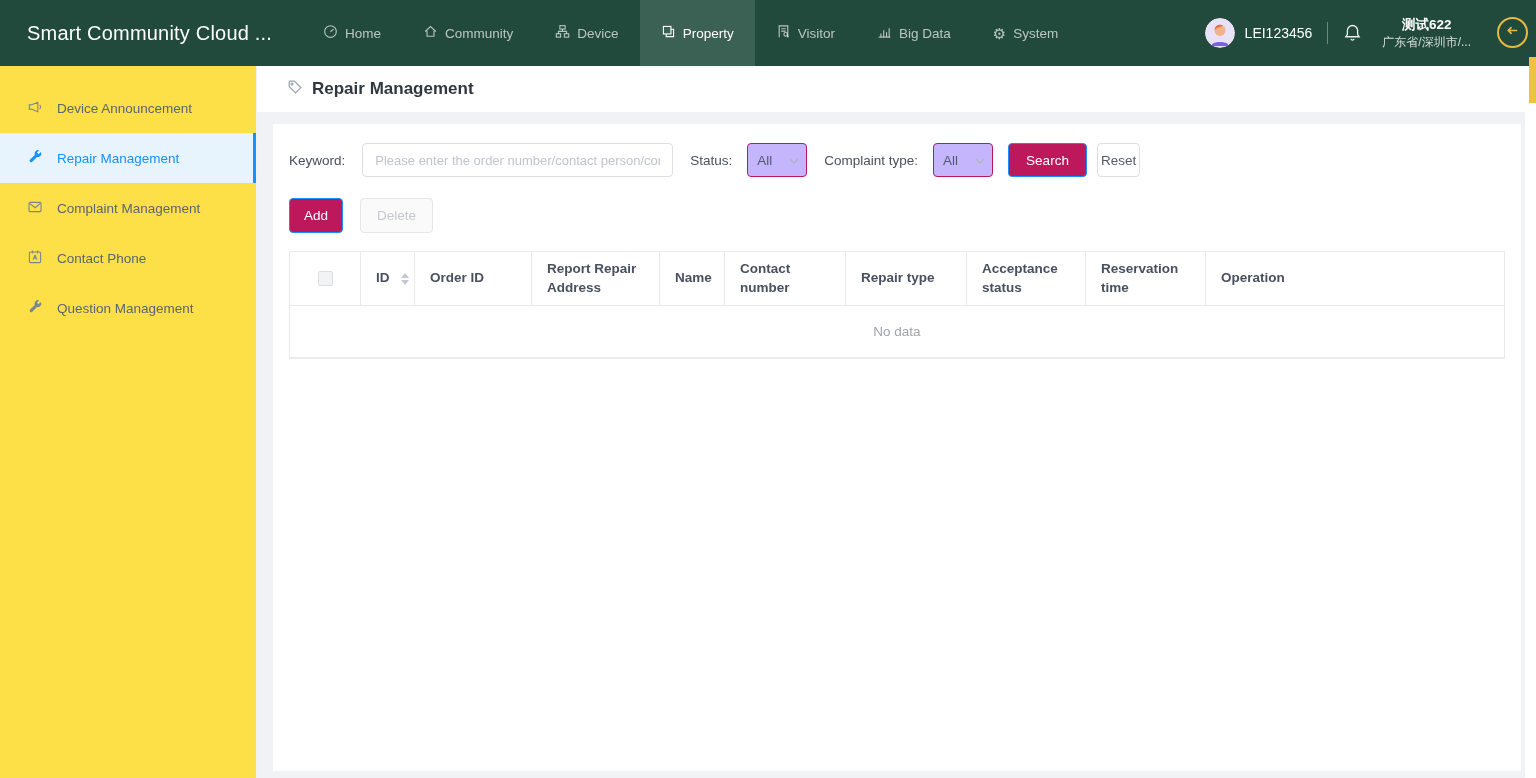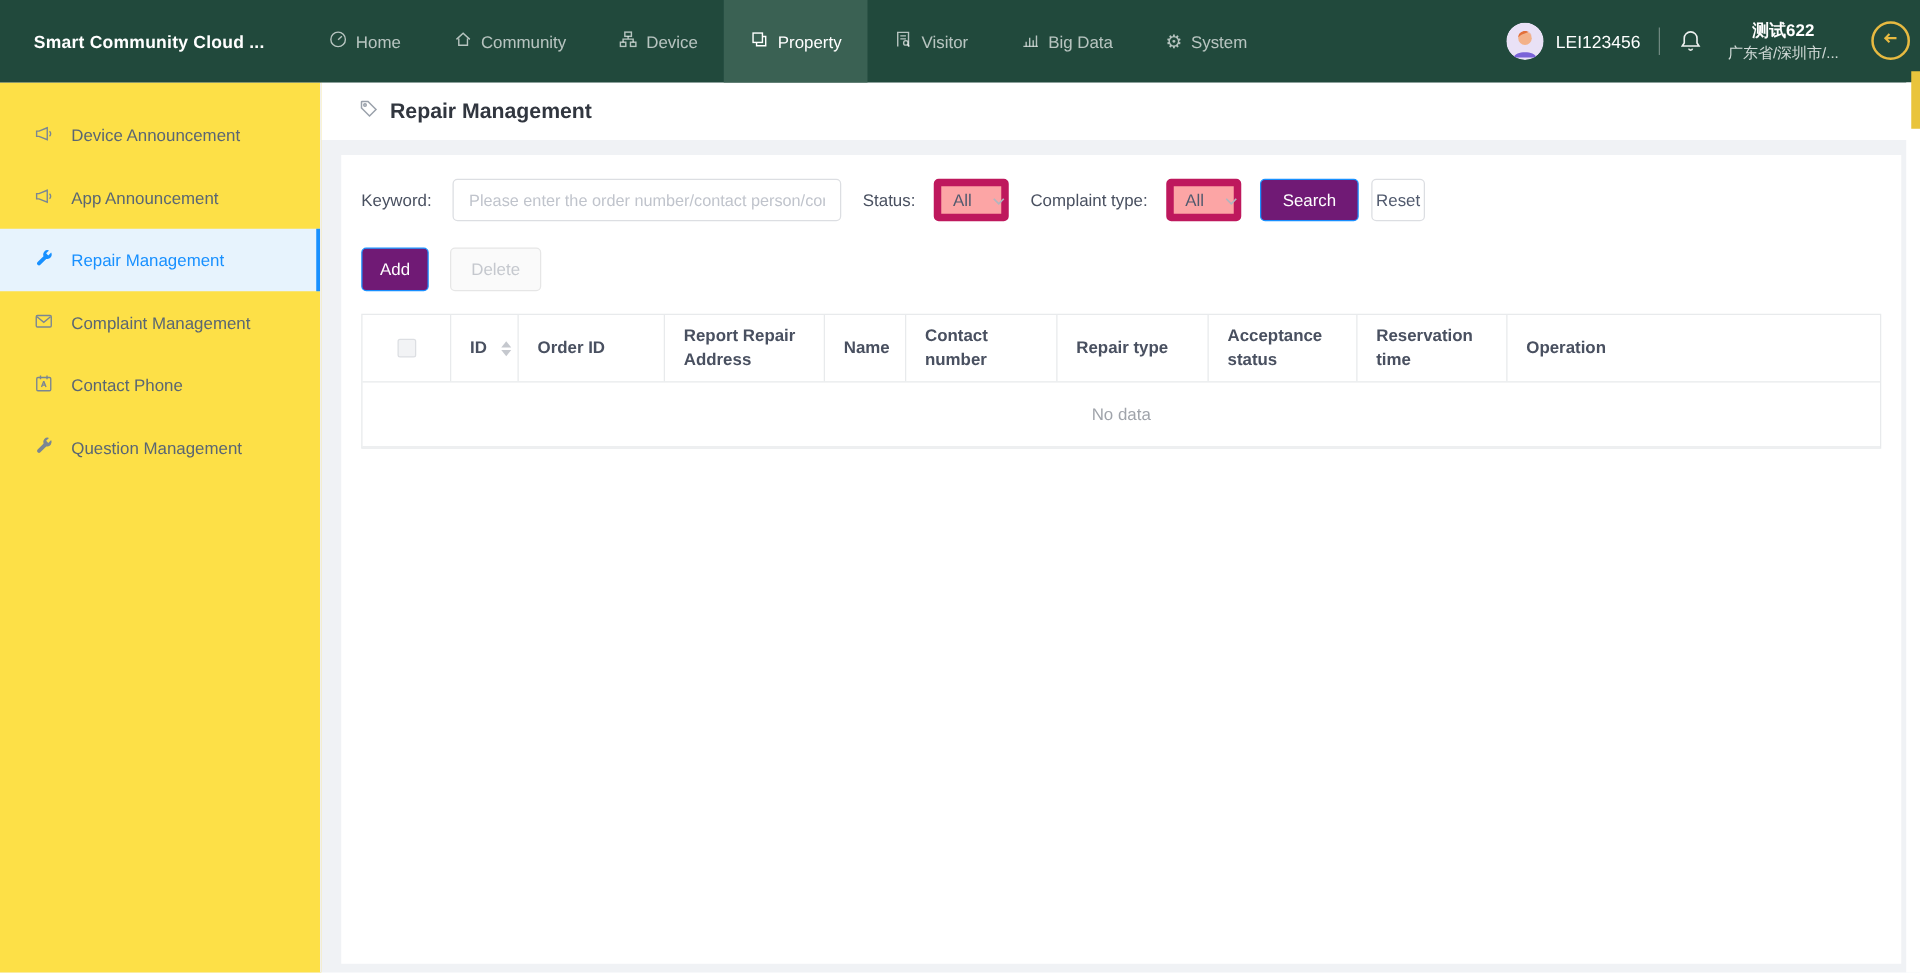--- a/index.html
+++ b/index.html
@@ -1,21 +1,21 @@
 <!DOCTYPE html>
 <html><head>
 <meta charset="utf-8">
 <style>
   * { margin:0; padding:0; box-sizing:border-box; }
   html,body { width:1536px; height:778px; overflow:hidden; }
   body { font-family:"Liberation Sans","DejaVu Sans",sans-serif; background:#f0f2f5; color:#515a6e; }
 
   
   .topbar { position:relative; z-index:5; height:66px; background:#21493c; display:flex; align-items:center; }
-  .logo { color:#fff; font-size:14px; font-weight:bold; letter-spacing:.2px; margin:0 30px 0 27px; white-space:nowrap; }
+  .logo { color:#fff; font-size:20px; font-weight:normal; letter-spacing:.2px; margin:0 30px 0 27px; white-space:nowrap; }
   .topnav { display:flex; height:66px; }
   .nav-item { display:flex; align-items:center; gap:7px; padding:0 21px; height:66px; font-size:13.5px;
               color:rgba(255,255,255,.68); cursor:pointer; white-space:nowrap;justify-content:center; }
   .nav-item svg { width:15px; height:15px; stroke:rgba(255,255,255,.68); fill:none; stroke-width:1.2; }
   .nav-item .glyph { font-size:15px; line-height:1; }
   .nav-item.active { background:#3a6153; color:#fff; }
   .nav-item.active svg { stroke:#fff; }
   .topright { margin-left:auto; display:flex; align-items:center; padding-right:8px; }
   .avatar { width:30px; height:30px; border-radius:50%; overflow:hidden; flex:none; cursor:pointer; }
   .username { color:#fff; font-size:14px; margin-left:10px; }
@@ -47,27 +47,27 @@
   .titlebar svg { width:16px; height:16px; stroke:#9aa1ab; fill:none; stroke-width:1.2; }
   .page-title { font-size:17px; font-weight:bold; color:#31363f; }
 
   .card { margin:12px 15px 0 16px; background:#fff; height:647px; }
 
   .filters { display:flex; align-items:center; padding:19px 16px 0 16px; font-size:13.5px; color:#495060; }
   .flabel { white-space:nowrap; }
   .keyword-input { width:311px; height:34px; margin-left:17px; border:1px solid #dcdee2; border-radius:4px;
                    padding:0 12px; font-size:13px; color:#515a6e; font-family:inherit; outline:none; }
   .keyword-input::placeholder { color:#c0c4cc; }
-  .sel { width:60px; height:34px; margin-left:15px; border:6px solid #be185d; border-radius:4px;
+  .sel { width:60px; height:34px; margin-left:15px; border:1px solid #be185d; border-radius:4px;
          display:flex; align-items:center; justify-content:space-between; padding:0 9px; cursor:pointer;
-         color:#515a6e; background:#fca5a5;gap:17px; }
+         color:#515a6e; background:#c4b5fd;gap:17px; }
   .sel svg { width:10px; height:7px; stroke:#b0b6bf; fill:none; stroke-width:1.4; }
   .ml17 { margin-left:17px; }
   .btn { height:34px; border-radius:4px; font-size:13.5px; font-family:inherit; cursor:pointer; border:1px solid transparent; }
-  .btn-primary { background:#701a75; color:#fff; border-color:#1890ff; }
+  .btn-primary { background:#be185d; color:#fff; border-color:#1890ff; }
   .btn-search { margin-left:15px; padding:0 17px; }
   .btn-reset { margin-left:10px; padding:0 3px; background:#fff; border-color:#dcdee2; color:#515a6e; }
 
   .actions { display:flex; padding:21px 16px 0 16px; }
   .btn-add { height:35px; padding:0 14px; }
   .btn-delete { height:35px; margin-left:17px; padding:0 16px; background:#fafafa; border-color:#e6e6e6; color:#c5c8ce; cursor:not-allowed; }
 
   .table { margin:18px 16px 0 16px; border:1px solid #e8eaec; }
   .thead { display:grid; grid-template-columns:71px 54px 117px 128px 65px 121px 121px 119px 120px 157px minmax(0,1fr);
            border-bottom:1px solid #e8eaec; }
@@ -174,27 +174,20 @@
   </div>
 </header>
 
 <aside class="sidebar">
   <div class="side-item">
     <span><svg viewBox="0 0 16 16">
           <path d="M10.8 3.2 4.2 5.9H2.3v4.2h1.9l6.6 2.7z"></path>
           <path d="M12.6 6a2.6 2.6 0 0 1 0 4"></path>
         </svg></span>
     <span>Device Announcement</span>
-  </div>
-  <div class="side-item">
-    <span><svg viewBox="0 0 16 16">
-          <path d="M10.8 3.2 4.2 5.9H2.3v4.2h1.9l6.6 2.7z"></path>
-          <path d="M12.6 6a2.6 2.6 0 0 1 0 4"></path>
-        </svg></span>
-    <span>App Announcement</span>
   </div>
   <div class="side-item active">
     <span><svg viewBox="0 0 16 16">
           <path class="filled" d="M13.9 3 11.6 5.3 9.9 3.6 12.2 1.3A3.5 3.5 0 0 0 7.8 5.9L3.1 10.6a1.55 1.55 0 0 0 2.2 2.2L10 8.1A3.5 3.5 0 0 0 13.9 3Z"></path>
         </svg></span>
     <span>Repair Management</span>
   </div>
   <div class="side-item">
     <span><svg viewBox="0 0 16 16">
           <rect x="2" y="3.4" width="12" height="9.2" rx="1"></rect>

